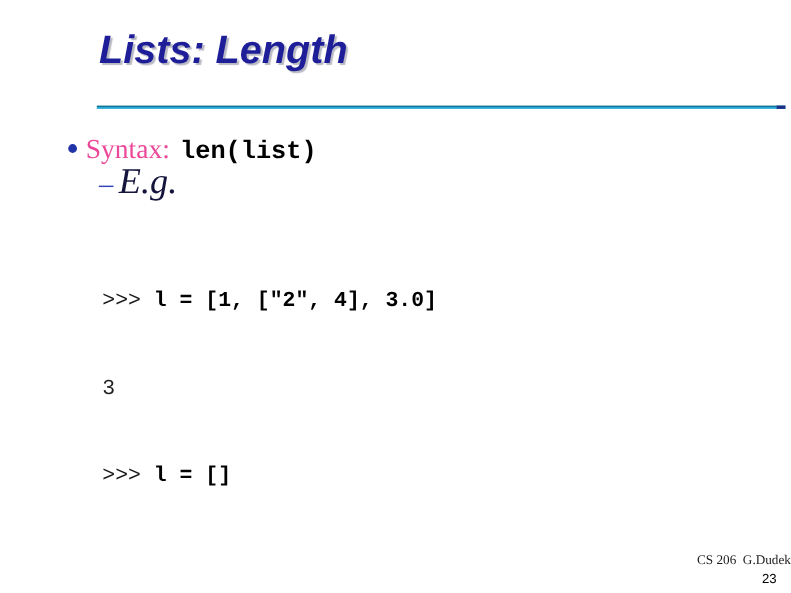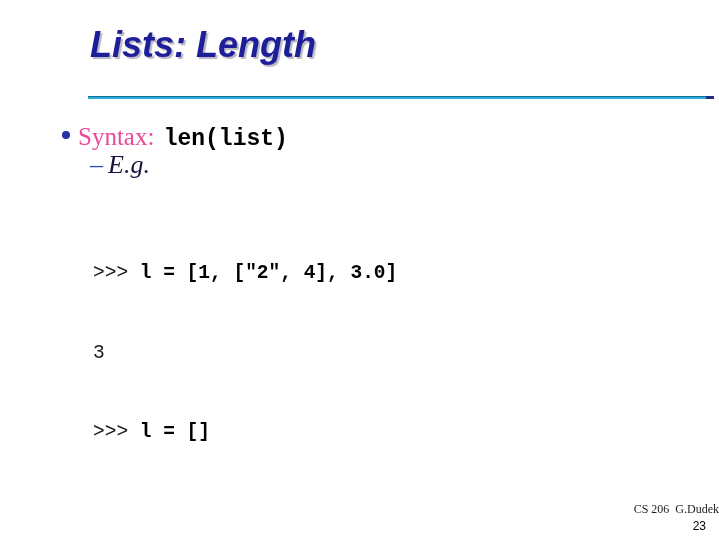--- a/index.html
+++ b/index.html
@@ -82,21 +82,21 @@
   }
   .dash {
     font-family: "Liberation Serif", serif;
     font-size: 26px;
     line-height: 26px;
     color: #3344bb;
   }
   .eg-label {
     font-family: "Liberation Serif", serif;
     font-style: italic;
-    font-size: 26px;
+    font-size: 33px;
     line-height: 26px;
     color: #14143c;
     margin-left: 5px;
   }
   .codeblock {
     position: absolute;
     left: 93px;
     top: 207px;
     font-family: "Liberation Mono", monospace;
     font-size: 19.5px;

